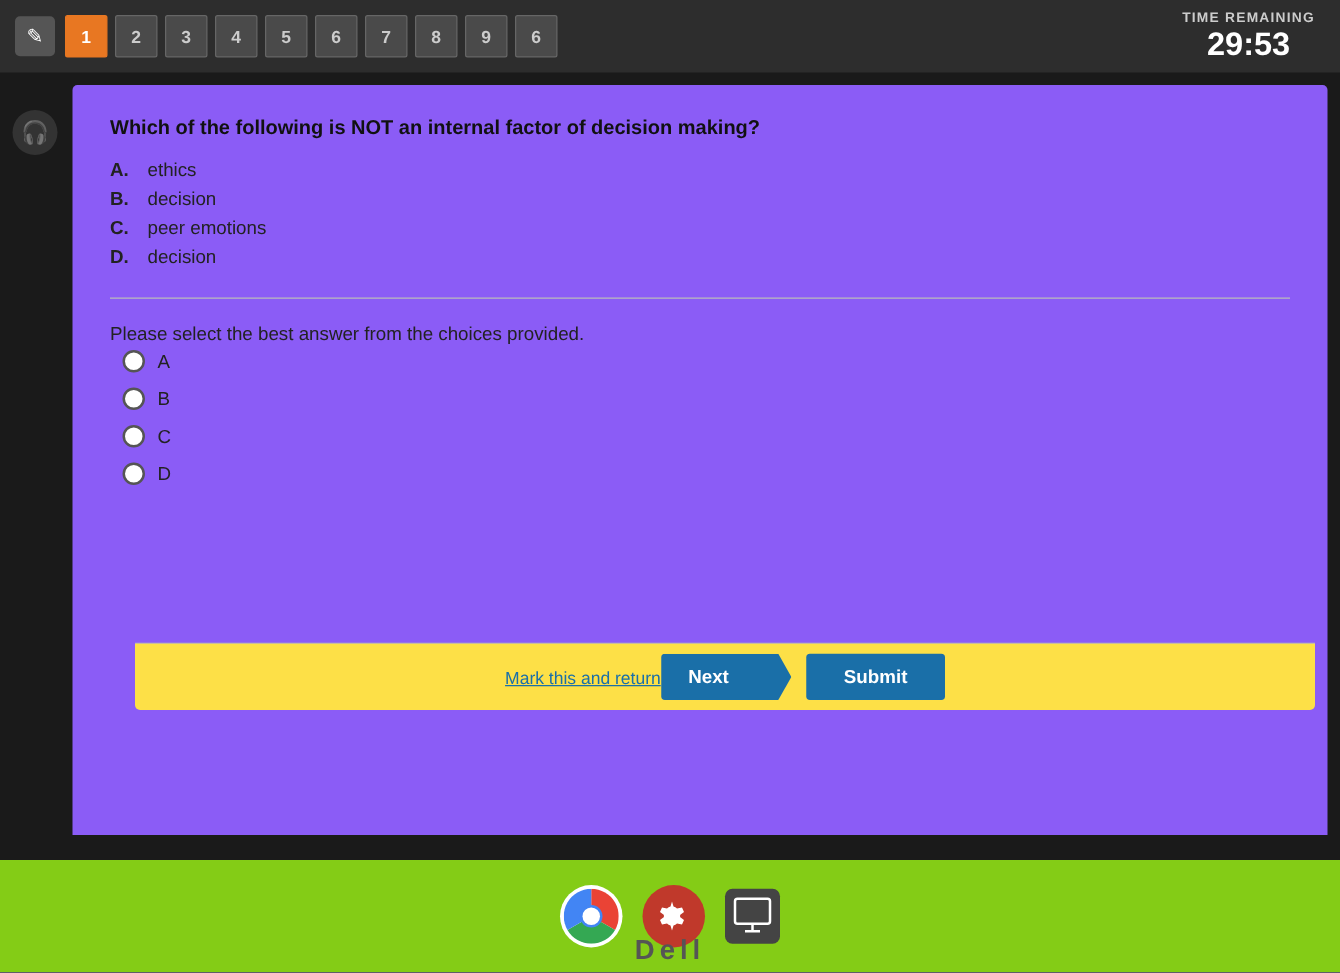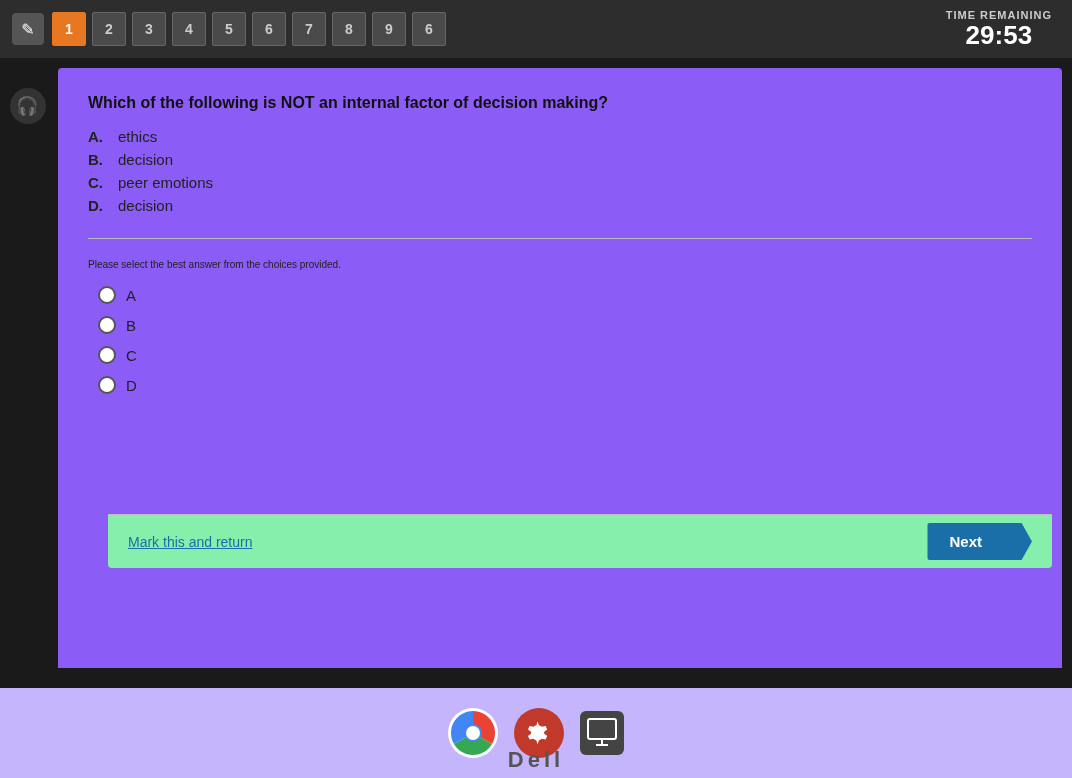--- a/index.html
+++ b/index.html
@@ -142,23 +142,23 @@
       min-width: 20px;
     }
 
     .divider {
       height: 1px;
       background: #bbb;
       margin: 20px 0;
     }
 
     .instruction-text {
-      font-size: 10px;
+      font-size: 15px;
       color: #222;
-      margin-bottom: 16px;
+      margin-bottom: 4px;
     }
 
     .radio-options {
       display: flex;
       flex-direction: column;
       gap: 12px;
       margin-left: 10px;
     }
 
     .radio-option {
@@ -179,26 +179,26 @@
       cursor: pointer;
       background: white;
     }
 
     
     .bottom-bar {
       position: absolute;
       bottom: 100px;
       left: 50px;
       right: 10px;
-      background: #86efac;
+      background: #fde047;
       border-top: 1px solid #bbb;
       height: 54px;
       display: flex;
       align-items: center;
-      justify-content: space-between;
+      justify-content: center;
       padding: 0 20px 0 20px;
       border-radius: 0 0 4px 4px;
     }
 
     .mark-return-link {
       color: #1a6fa8;
       text-decoration: underline;
       font-size: 14px;
       cursor: pointer;
     }
@@ -232,21 +232,21 @@
       border-radius: 3px;
     }
 
     
     .taskbar {
       position: absolute;
       bottom: 0;
       left: 0;
       right: 0;
       height: 90px;
-      background: #c4b5fd;
+      background: #84cc16;
       display: flex;
       align-items: center;
       justify-content: center;
       gap: 16px;
     }
 
     .taskbar-icon {
       width: 50px;
       height: 50px;
       border-radius: 50%;
@@ -365,20 +365,21 @@
           <div class="radio-circle"></div>
           <span>D</span>
         </label>
       </div>
     </div>
 
     <div class="bottom-bar">
       <a class="mark-return-link">Mark this and return</a>
       <div class="action-buttons">
         <button class="btn-next">Next</button>
+        <button class="btn-submit">Submit</button>
       </div>
     </div>
   </div>
 </div>
 
 <div class="taskbar">
 
   <div class="taskbar-icon" style="background: white; position:relative; overflow:hidden;">
     <svg width="44" height="44" viewBox="0 0 44 44">
       <circle cx="22" cy="22" r="22" fill="white"></circle>

